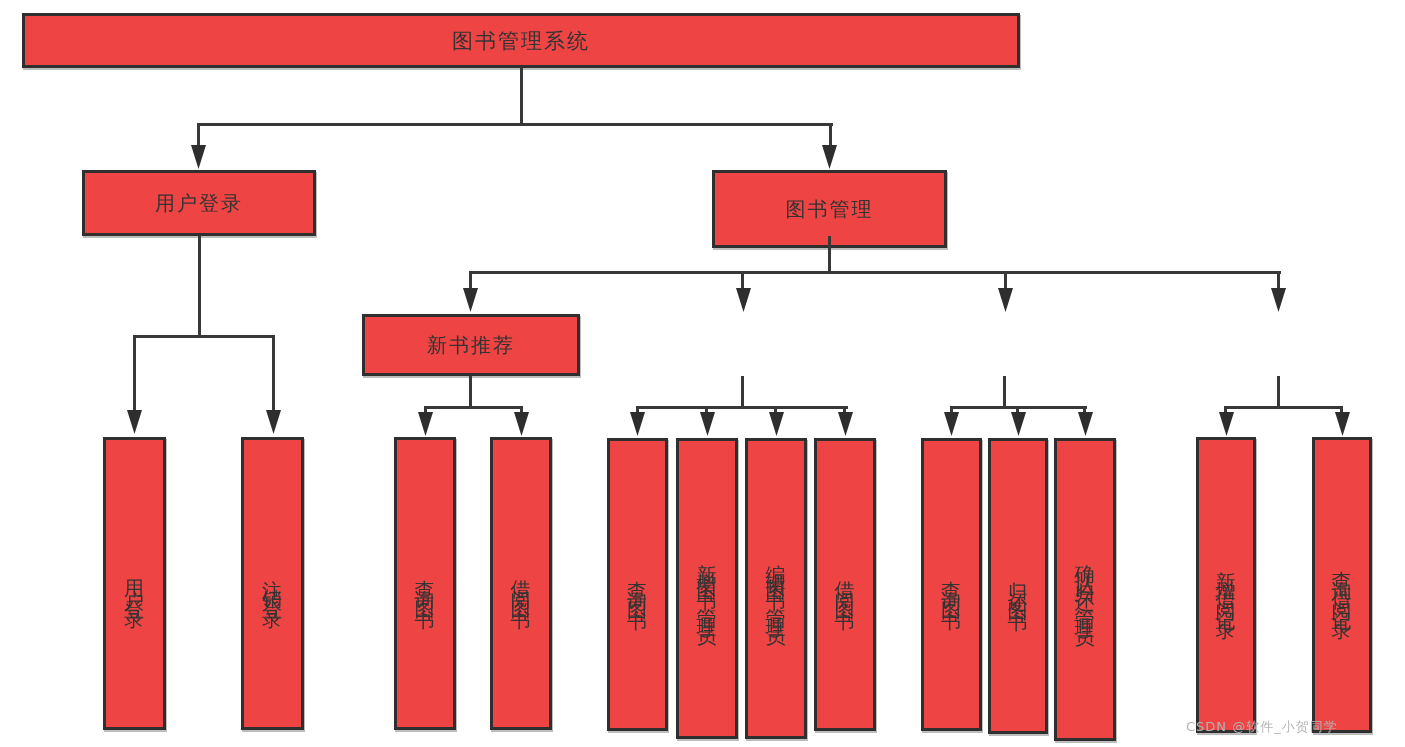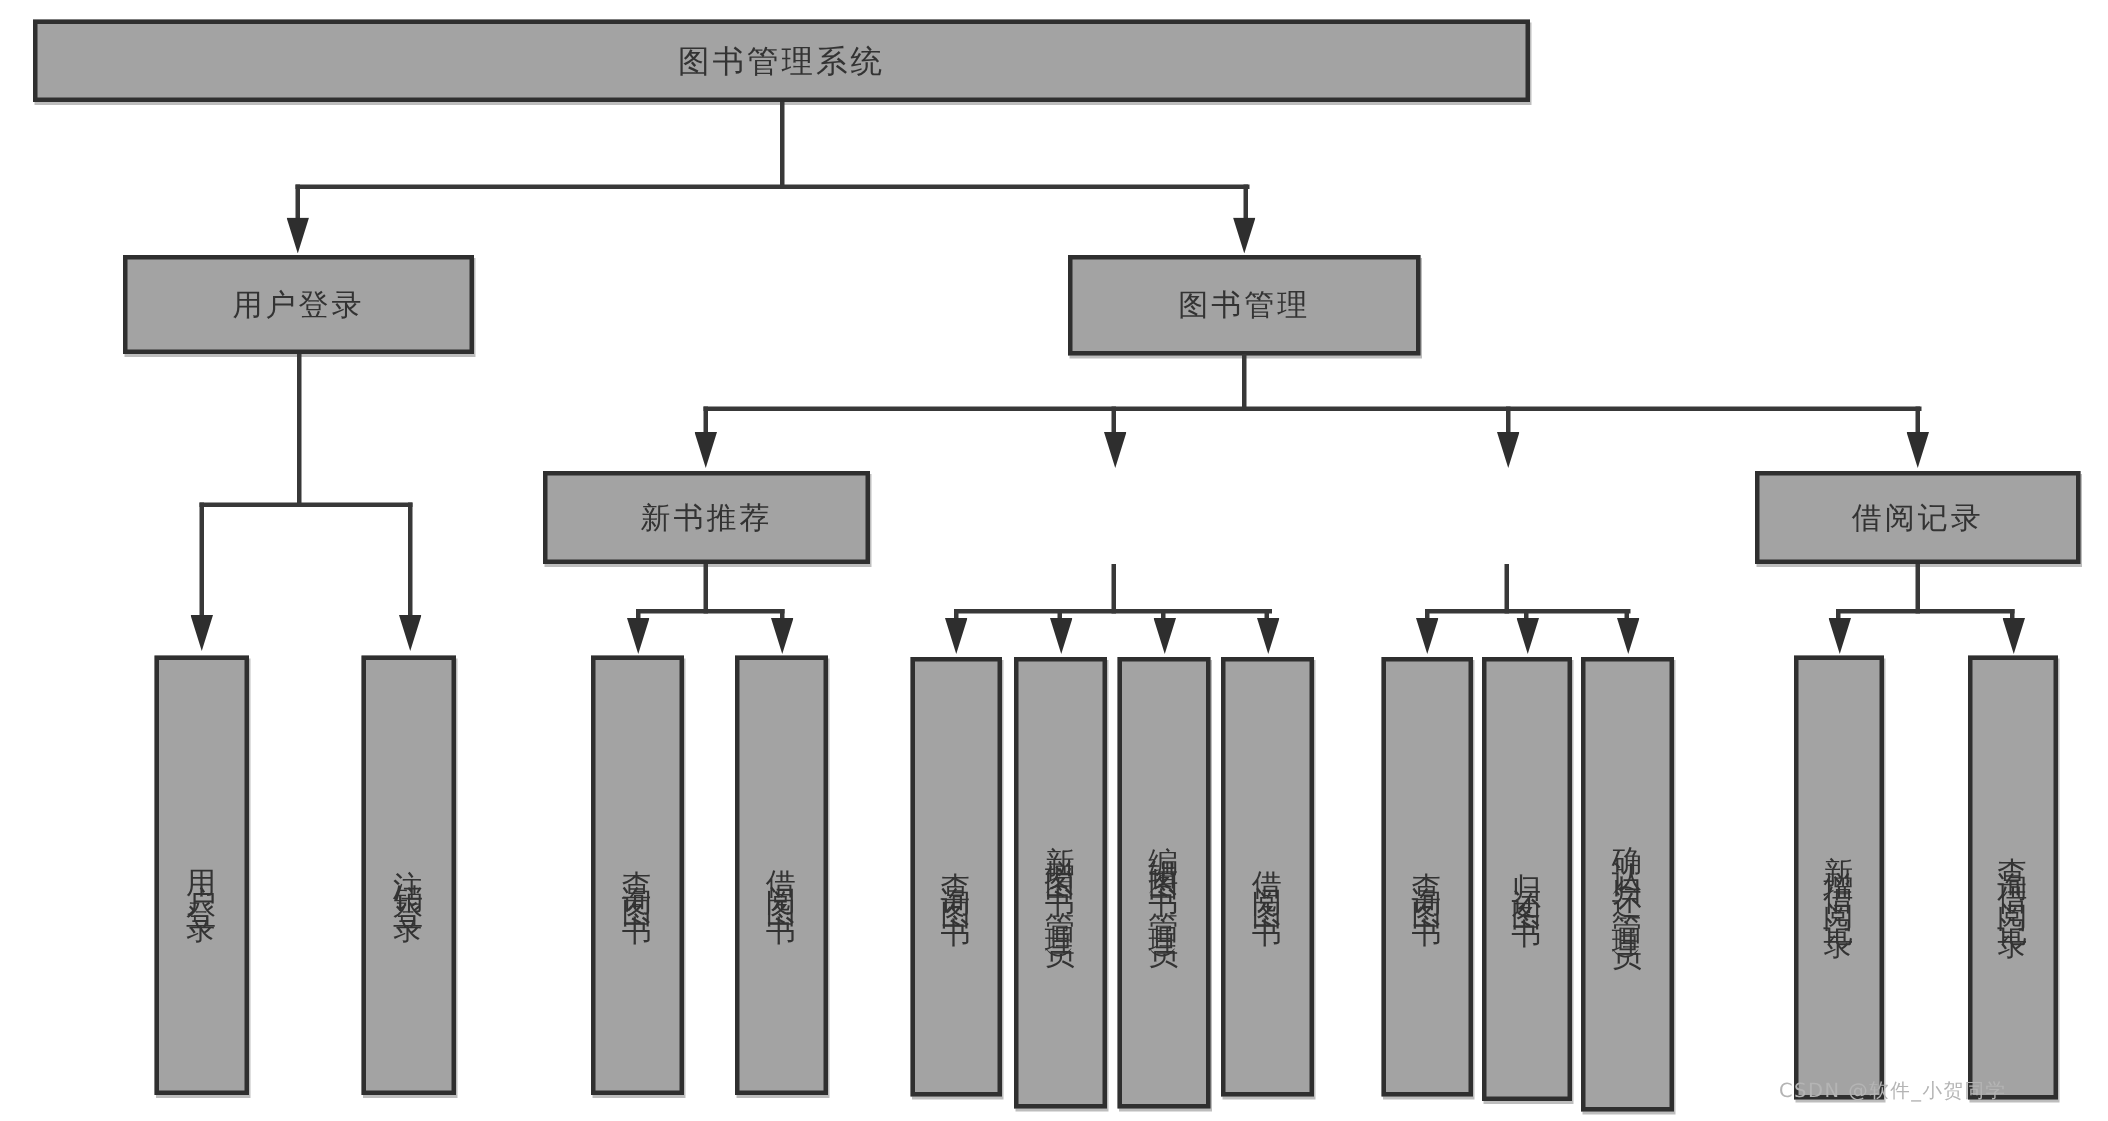--- a/index.html
+++ b/index.html
@@ -7,21 +7,21 @@
     position: relative;
     width: 1405px;
     height: 747px;
     background: #ffffff;
     font-family: "DejaVu Sans", sans-serif;
     overflow: hidden;
   }
   .box {
     position: absolute;
     box-sizing: border-box;
-    background: #a3a3a3;
+    background: #ef4444;
     border: 3px solid #2f2f2f;
     box-shadow: 1px 2px 0 #bdbdbd;
     display: flex;
     align-items: center;
     justify-content: center;
     color: #333333;
   }
   .box-h .lbl {
     font-size: 20px;
     letter-spacing: 2px;
@@ -61,29 +61,26 @@
 
 <div class="stage">
 
   <div class="box box-h root" style="left:22px; top:13px; width:998px; height:55px;">
     <span class="lbl">图书管理系统</span>
   </div>
 
   <div class="box box-h" style="left:82px; top:170px; width:234px; height:66px;">
     <span class="lbl">用户登录</span>
   </div>
-  <div class="box box-h" style="left:712px; top:170px; width:235px; height:67px;">
+  <div class="box box-h" style="left:712px; top:170px; width:235px; height:78px;">
     <span class="lbl">图书管理</span>
   </div>
 
   <div class="box box-h" style="left:362px; top:314px; width:218px; height:62px;">
     <span class="lbl">新书推荐</span>
-  </div>
-  <div class="box box-h" style="left:1170px; top:314px; width:217px; height:62px;">
-    <span class="lbl">借阅记录</span>
   </div>
 
   <div class="box box-v" style="left:103px; top:437px; width:63px; height:293px;">
     <span class="lbl">用户登录</span>
   </div>
   <div class="box box-v" style="left:241px; top:437px; width:63px; height:293px;">
     <span class="lbl">注销登录</span>
   </div>
 
   <div class="box box-v" style="left:394px; top:437px; width:62px; height:293px;">

